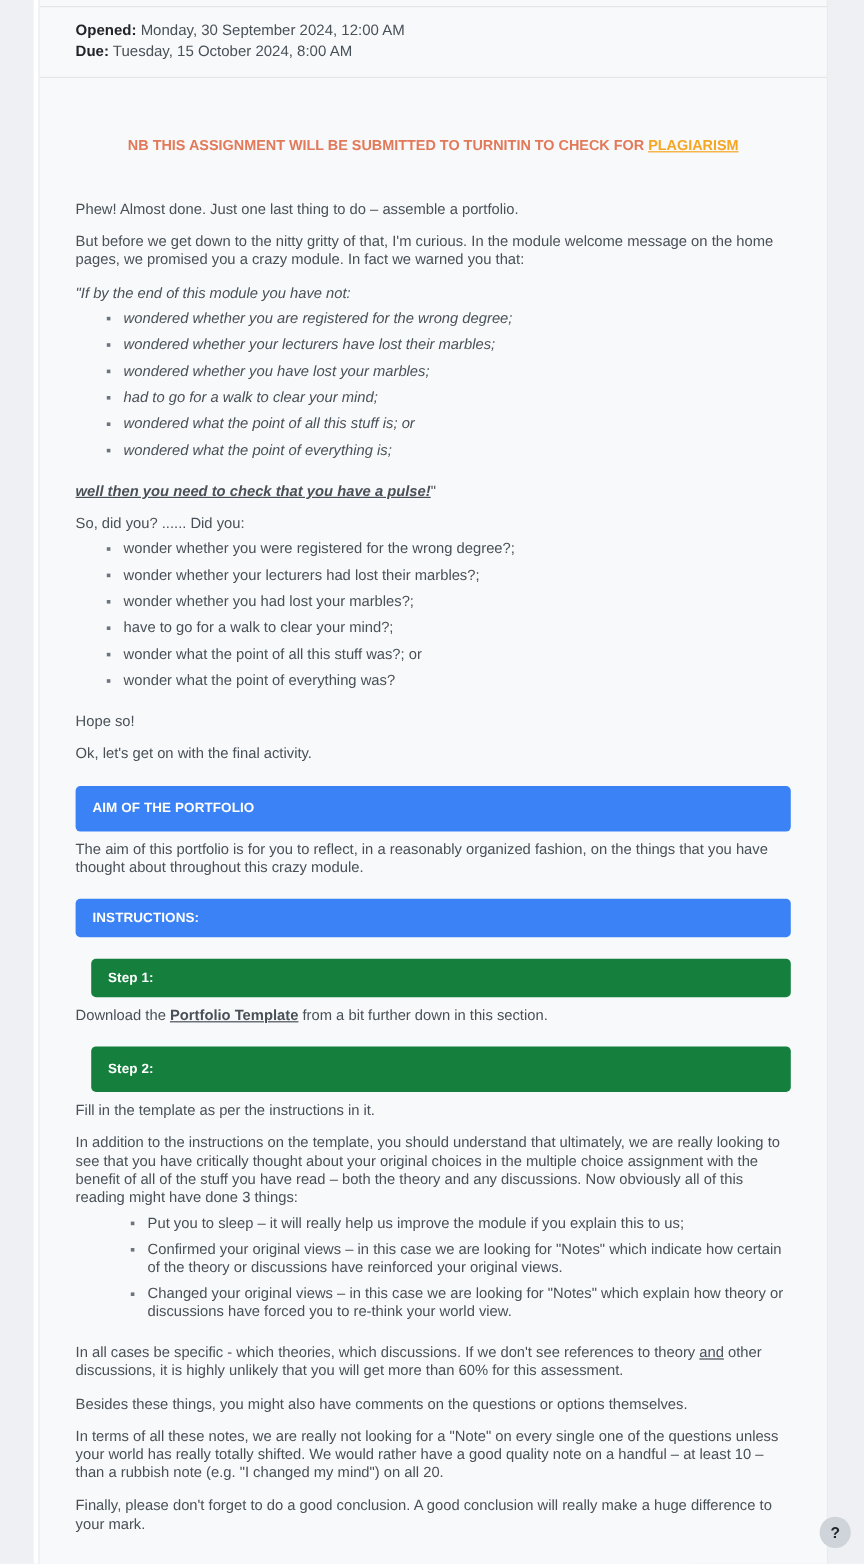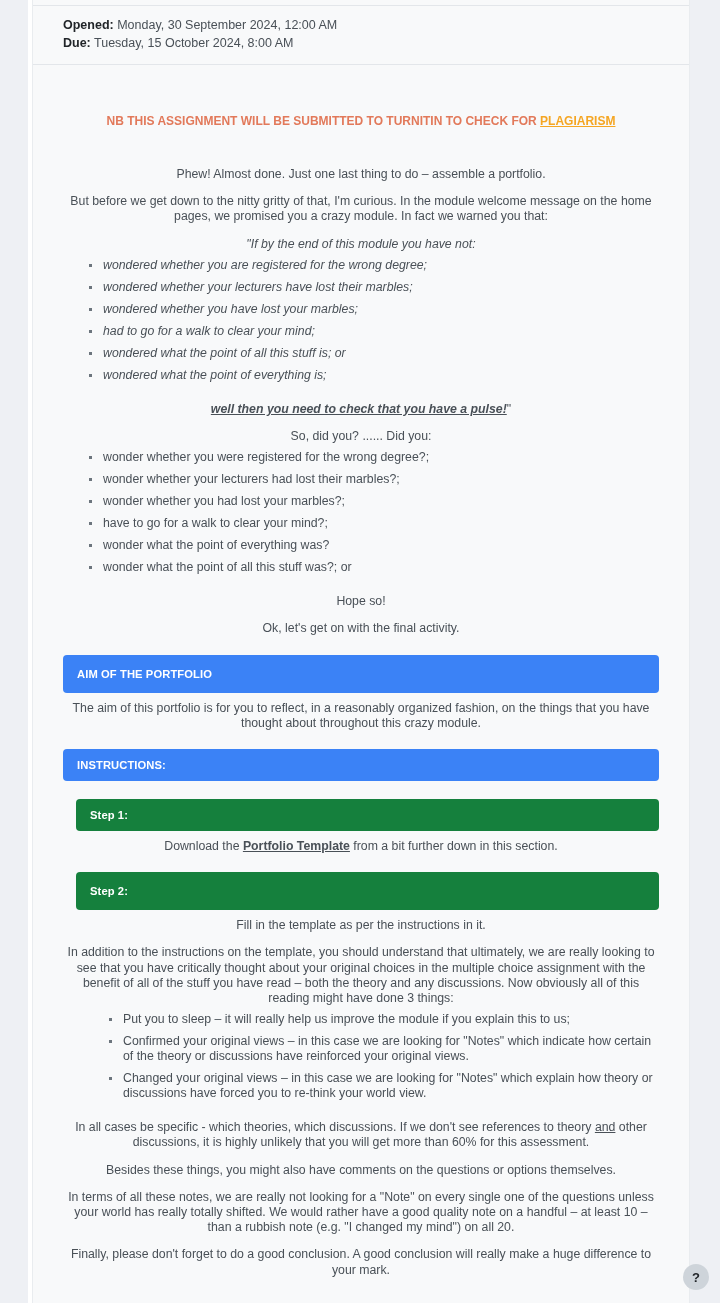--- a/index.html
+++ b/index.html
@@ -74,21 +74,21 @@
     font-size: 12px;
     font-weight: bold;
     margin: 48px 0 0 0;
     line-height: 16px;
   }
   h2.nb-line a {
     color: #f5a623;
     text-decoration: underline;
   }
 
-  p.para { margin: 0 0 0 0; padding: 8px 0 0 0; text-align: center; }
+  p.para { margin: 0 0 0 0; padding: 8px 0 0 0; }
   p.tight { padding-top: 12px; }
   .i { font-style: italic; }
   .b { font-weight: bold; text-decoration: underline; }
   .u { text-decoration: underline; }
 
   ul.bl {
     margin: 6px 0 0 0;
     padding: 0 0 0 40px;
     list-style: none;
   }
@@ -183,22 +183,22 @@
 
       <p class="para tight"><span class="i b">well then you need to check that you have a pulse!</span><span>"</span></p>
 
       <p class="para tight">So, did you? ...... Did you:</p>
 
       <ul class="bl">
         <li>wonder whether you were registered for the wrong degree?;</li>
         <li>wonder whether your lecturers had lost their marbles?;</li>
         <li>wonder whether you had lost your marbles?;</li>
         <li>have to go for a walk to clear your mind?;</li>
+        <li>wonder what the point of all this stuff was?; or</li>
         <li>wonder what the point of everything was?</li>
-        <li>wonder what the point of all this stuff was?; or</li>
       </ul>
 
       <p class="para tight">Hope so!</p>
       <p class="para tight">Ok, let's get on with the final activity.</p>
 
       <div class="banner yellow tall">AIM OF THE PORTFOLIO</div>
       <p class="para after-banner">The aim of this portfolio is for you to reflect, in a reasonably organized fashion, on the things that you have thought about throughout this crazy module.</p>
 
       <div class="banner yellow">INSTRUCTIONS:</div>
 

